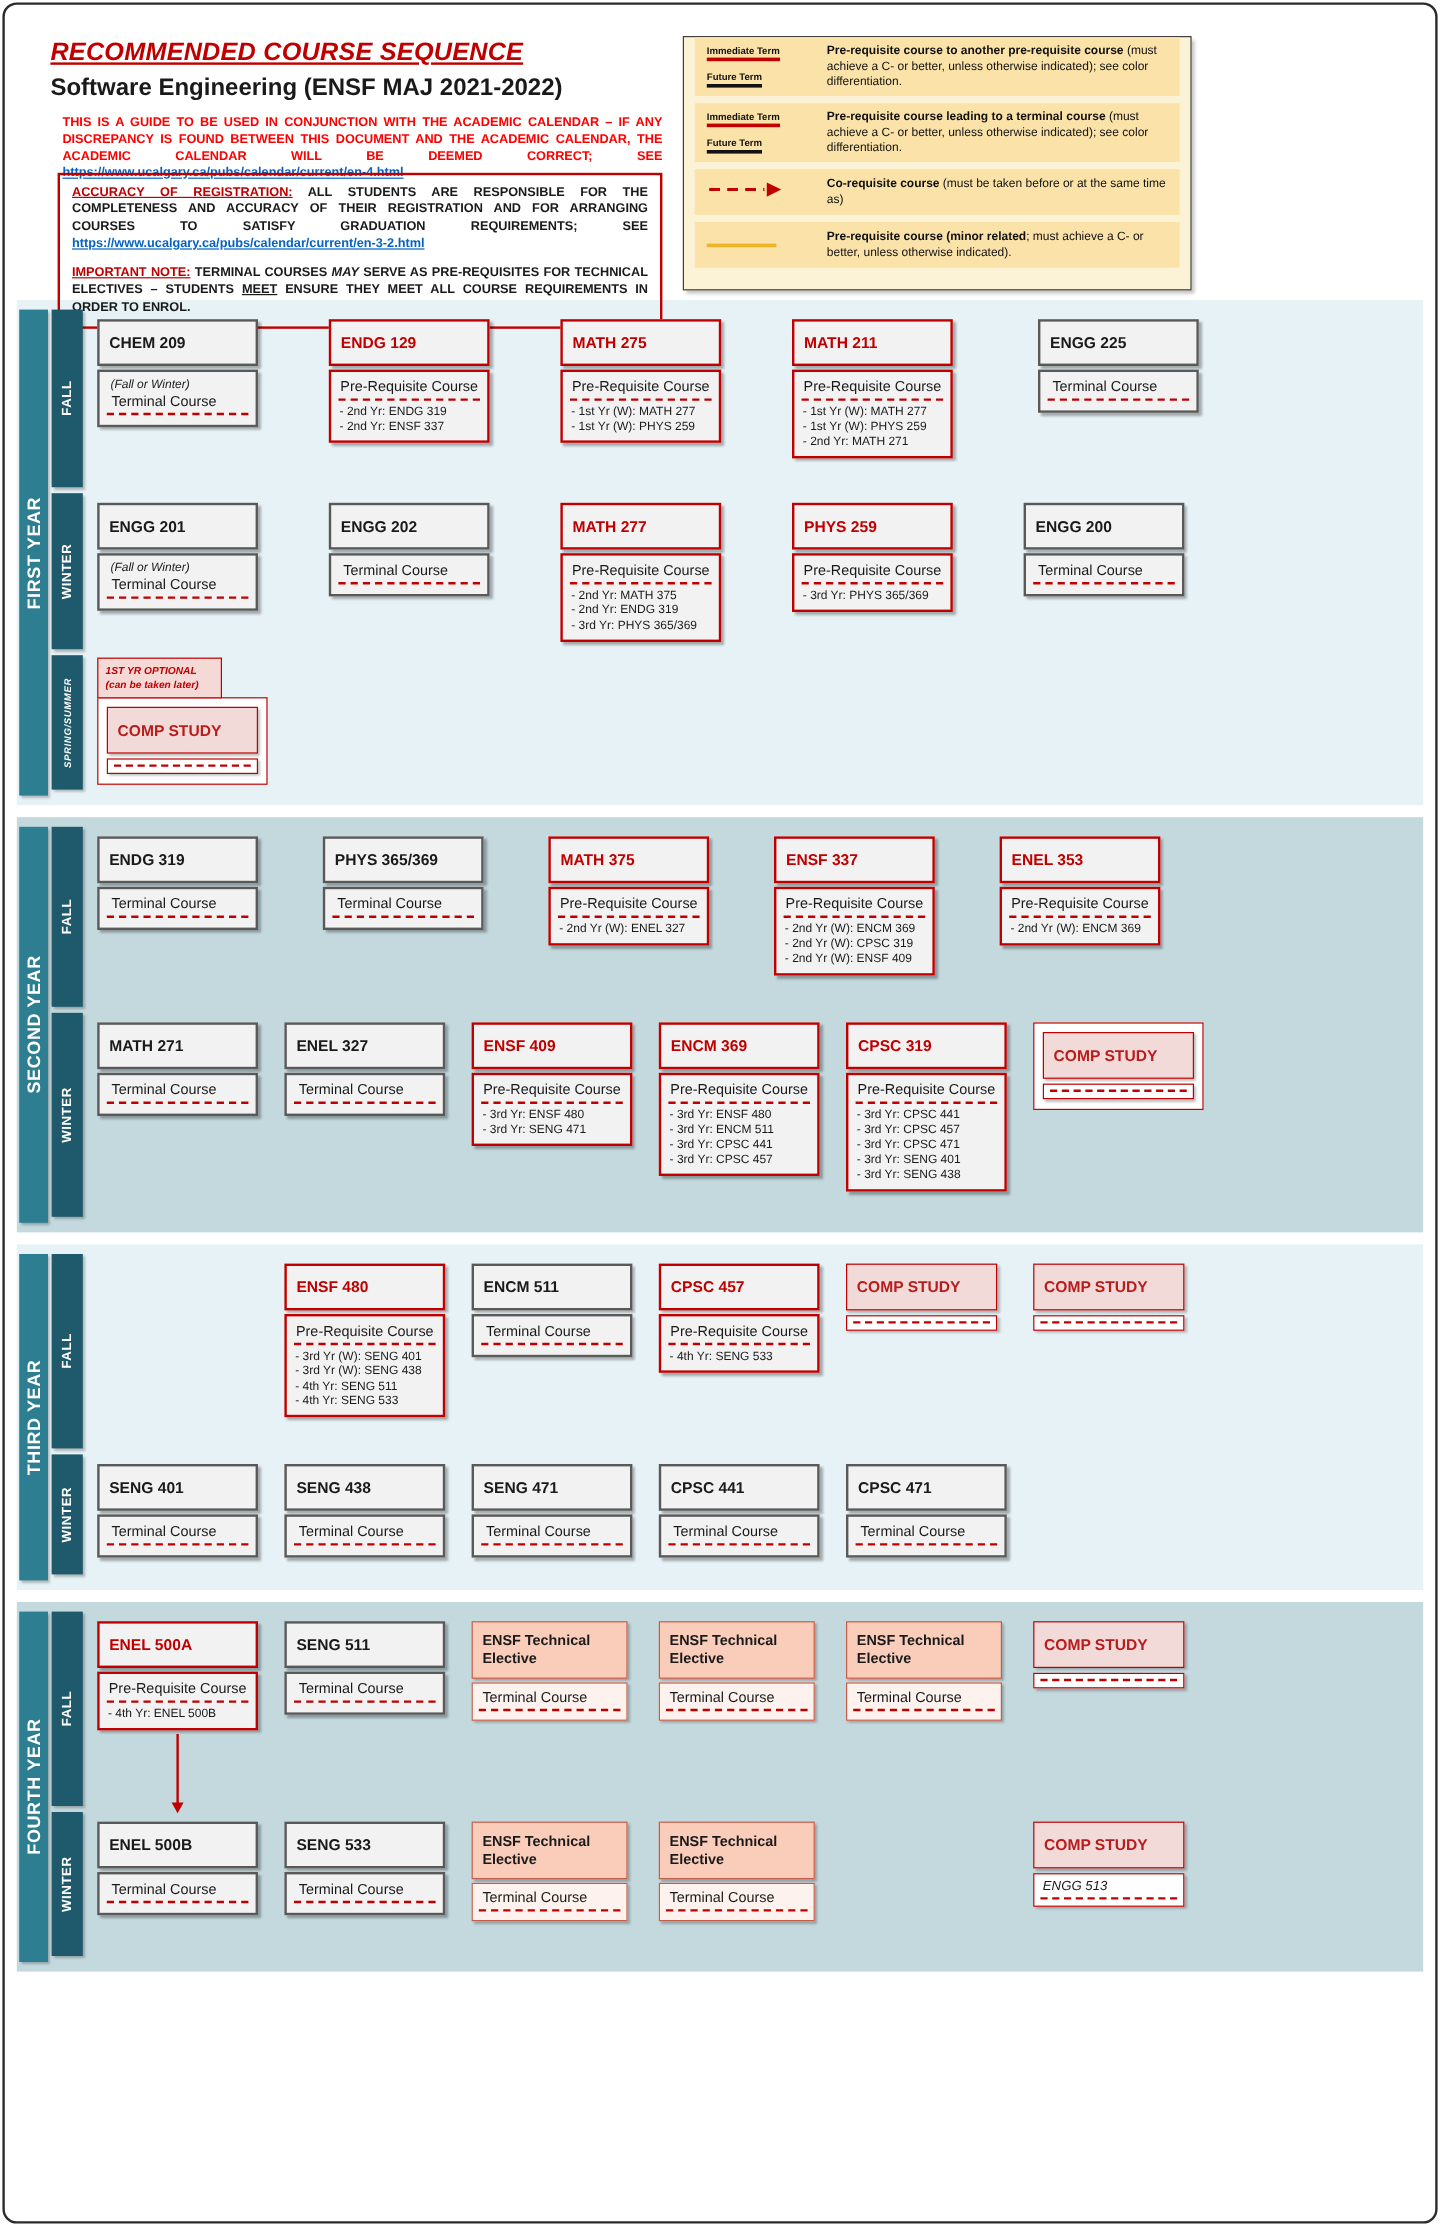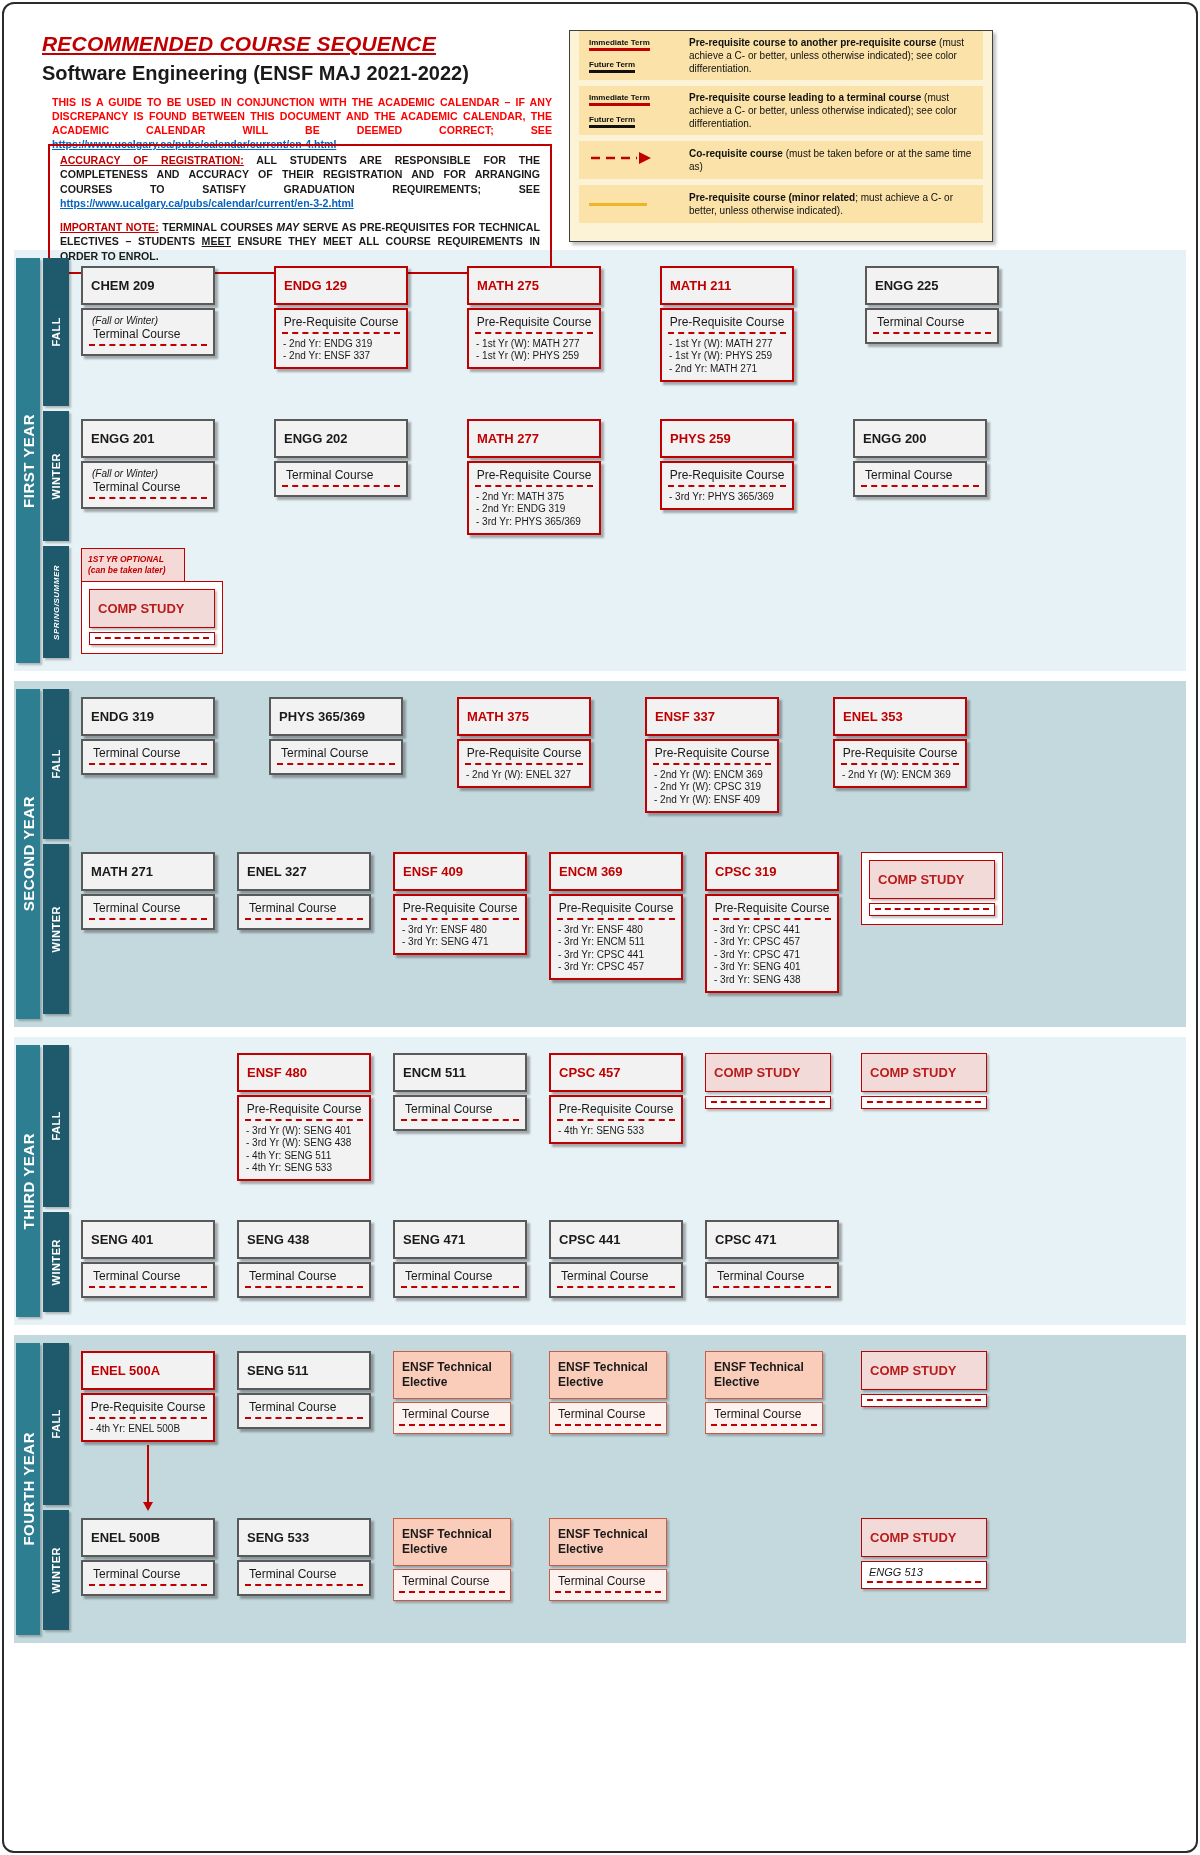--- a/index.html
+++ b/index.html
@@ -58,21 +58,21 @@
   .req { font-size:10px; color:#1a1a1a; padding:1.5px 0 0 2px; white-space:nowrap; }
 
   
   .course.comp { width:126px; }
   .course.comp.framed { background:#fff; border:1.5px solid #C00000; padding:7px 7px 8px; width:142px; }
   .chdr { background:#F2DAD8; border:1.5px solid #C00000; font-weight:bold; font-size:13px; color:#b91c1c; padding:11px 8px; box-shadow:2px 2px 2px rgba(0,0,0,.25); }
   .cbod { background:#fff; border:1.5px solid #C00000; margin-top:4px; padding:3px 4px; box-shadow:2px 2px 2px rgba(0,0,0,.25); }
   .cbod .extra { font-size:11px; font-style:italic; color:#1a1a1a; padding:1px 0 2px 3px; }
 
   
-  .course.elective { width:118px; }
+  .course.elective { width:130px; }
   .ehdr { background:#FACDBA; border:1.5px solid #C65D4A; font-weight:bold; font-size:12px; color:#1a1a1a; padding:8px 8px; line-height:1.25; box-shadow:2px 2px 2px rgba(0,0,0,.25); }
   .ebod { background:#FDF2ED; border:1.5px solid #C65D4A; margin-top:3px; padding:4px 4px 5px; box-shadow:2px 2px 2px rgba(0,0,0,.25); }
   .ebod .type { text-align:left; padding-left:4px; }
 
   
   .ss-wrap { position:absolute; top:2px; left:0; }
   .opt-label { width:104px; background:#F4D9D7; border:1.5px solid #C00000; color:#C00000; font-weight:bold; font-style:italic; font-size:8.5px; line-height:1.3; padding:5px 6px; position:relative; z-index:2; }
   .ss-wrap .course.comp.framed { position:relative; top:-1px; left:8px; }
 
   

